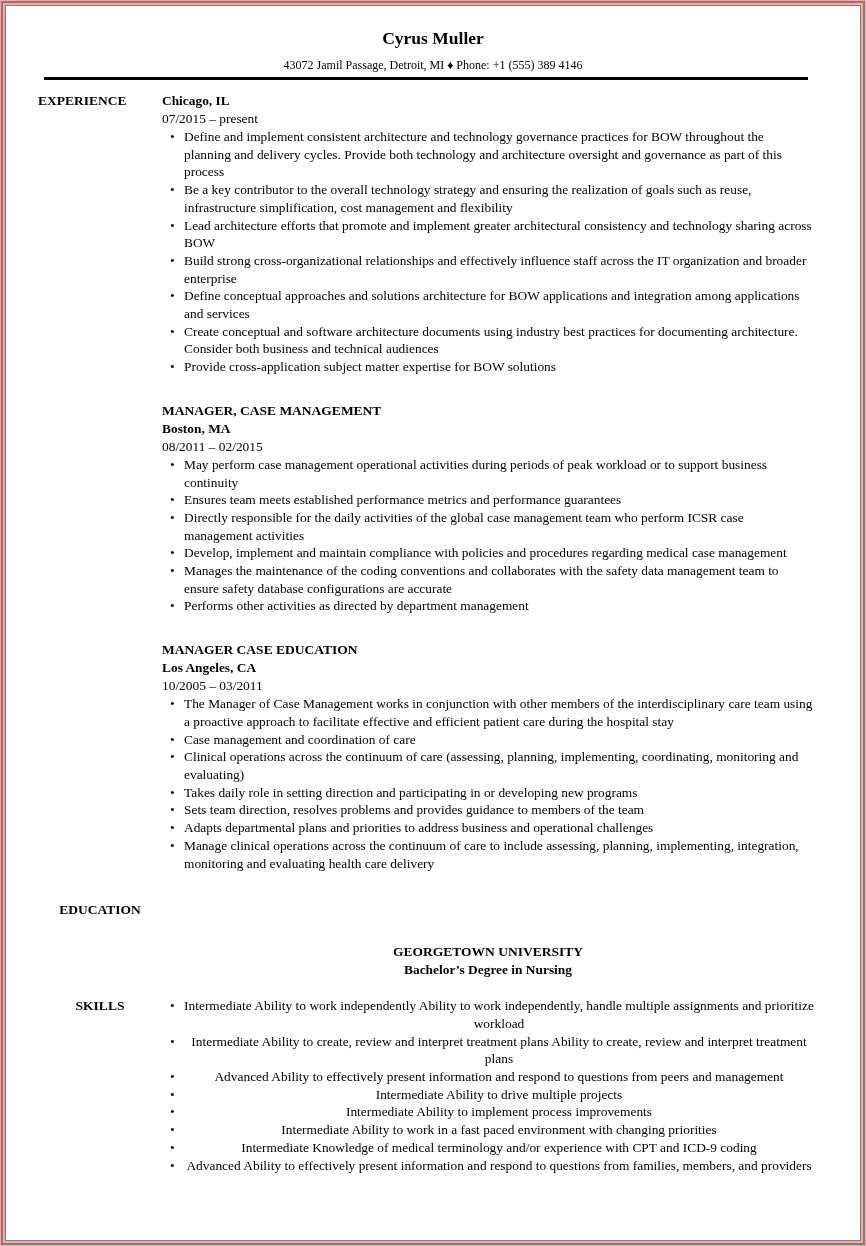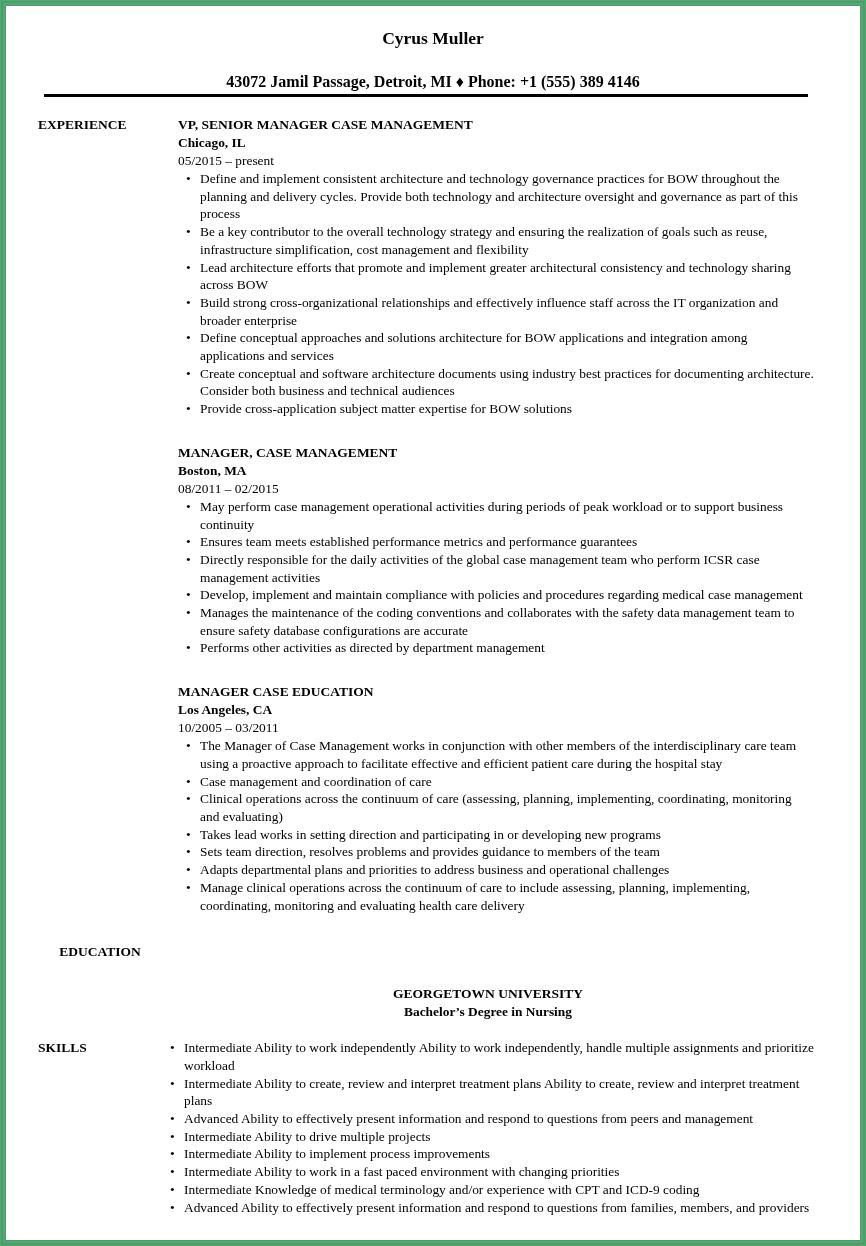--- a/index.html
+++ b/index.html
@@ -6,21 +6,21 @@
     margin: 0;
     padding: 0;
     background: #ffffff;
     font-family: "Liberation Serif", "DejaVu Serif", serif;
     color: #000;
   }
   .viewport {
     position: relative;
     width: 866px;
     height: 1246px;
-    background: #22c55e;
+    background: #fca5a5;
     overflow: hidden;
   }
   
   .page {
     position: absolute;
     top: 1px; left: 1px; right: 1px; bottom: 1px;
     border: 2px solid #7f7f7f;
   }
   .page-inner {
     position: absolute;
@@ -31,39 +31,39 @@
   }
   
   .name {
     margin: 20px 0 0 0;
     font-size: 17.5px;
     font-weight: bold;
     text-align: center;
     line-height: 24px;
   }
   .contact {
-    margin-top: 23px;
-    font-size: 16px;
-    font-weight: bold;
+    margin-top: 6px;
+    font-size: 12px;
+    font-weight: normal;
     text-align: center;
     line-height: 18px;
   }
   .rule {
     height: 3px;
     background: #000;
     margin: 3px 52px 0 38px;
   }
   
   .section {
     display: flex;
     padding: 0 46px 0 32px;
   }
-  .sec-experience { margin-top: 19px; gap: 16px; }
+  .sec-experience { margin-top: 12px; }
   .sec-education  { margin-top: 29px; text-align: center; }
-  .sec-skills     { margin-top: 18px; }
+  .sec-skills     { margin-top: 18px; text-align: center; }
   .section-label {
     width: 124px;
     flex-shrink: 0;
     font-size: 13.5px;
     font-weight: bold;
     line-height: 18px;
   }
   .section-content {
     flex: 1;
     font-size: 13.4px;
@@ -116,23 +116,22 @@
     <div class="page-inner">
 
       <h1 class="name">Cyrus Muller</h1>
       <div class="contact">43072 Jamil Passage, Detroit, MI ♦ Phone: +1 (555) 389 4146</div>
       <div class="rule"></div>
 
       <section class="section sec-experience">
         <div class="section-label">EXPERIENCE</div>
         <div class="section-content">
             <div class="job">
-              <div class="job-title">VP, SENIOR MANAGER CASE MANAGEMENT</div>
               <div class="job-location">Chicago, IL</div>
-              <div class="job-dates">05/2015 – present</div>
+              <div class="job-dates">07/2015 – present</div>
               <ul class="bullets">
                 <li class="bullet">Define and implement consistent architecture and technology governance practices for BOW throughout the planning and delivery cycles. Provide both technology and architecture oversight and governance as part of this process</li>
                 <li class="bullet">Be a key contributor to the overall technology strategy and ensuring the realization of goals such as reuse, infrastructure simplification, cost management and flexibility</li>
                 <li class="bullet">Lead architecture efforts that promote and implement greater architectural consistency and technology sharing across BOW</li>
                 <li class="bullet">Build strong cross-organizational relationships and effectively influence staff across the IT organization and broader enterprise</li>
                 <li class="bullet">Define conceptual approaches and solutions architecture for BOW applications and integration among applications and services</li>
                 <li class="bullet">Create conceptual and software architecture documents using industry best practices for documenting architecture. Consider both business and technical audiences</li>
                 <li class="bullet">Provide cross-application subject matter expertise for BOW solutions</li>
               </ul>
             </div>
@@ -150,24 +149,24 @@
               </ul>
             </div>
             <div class="job">
               <div class="job-title">MANAGER CASE EDUCATION</div>
               <div class="job-location">Los Angeles, CA</div>
               <div class="job-dates">10/2005 – 03/2011</div>
               <ul class="bullets">
                 <li class="bullet">The Manager of Case Management works in conjunction with other members of the interdisciplinary care team using a proactive approach to facilitate effective and efficient patient care during the hospital stay</li>
                 <li class="bullet">Case management and coordination of care</li>
                 <li class="bullet">Clinical operations across the continuum of care (assessing, planning, implementing, coordinating, monitoring and evaluating)</li>
-                <li class="bullet">Takes lead works in setting direction and participating in or developing new programs</li>
+                <li class="bullet">Takes daily role in setting direction and participating in or developing new programs</li>
                 <li class="bullet">Sets team direction, resolves problems and provides guidance to members of the team</li>
                 <li class="bullet">Adapts departmental plans and priorities to address business and operational challenges</li>
-                <li class="bullet">Manage clinical operations across the continuum of care to include assessing, planning, implementing, coordinating, monitoring and evaluating health care delivery</li>
+                <li class="bullet">Manage clinical operations across the continuum of care to include assessing, planning, implementing, integration, monitoring and evaluating health care delivery</li>
               </ul>
             </div>
           </div>
       </section>
 
       <section class="section sec-education">
         <div class="section-label">EDUCATION</div>
         <div class="section-content">
           <div class="edu-school">GEORGETOWN UNIVERSITY</div>
           <div class="edu-degree">Bachelor’s Degree in Nursing</div>

